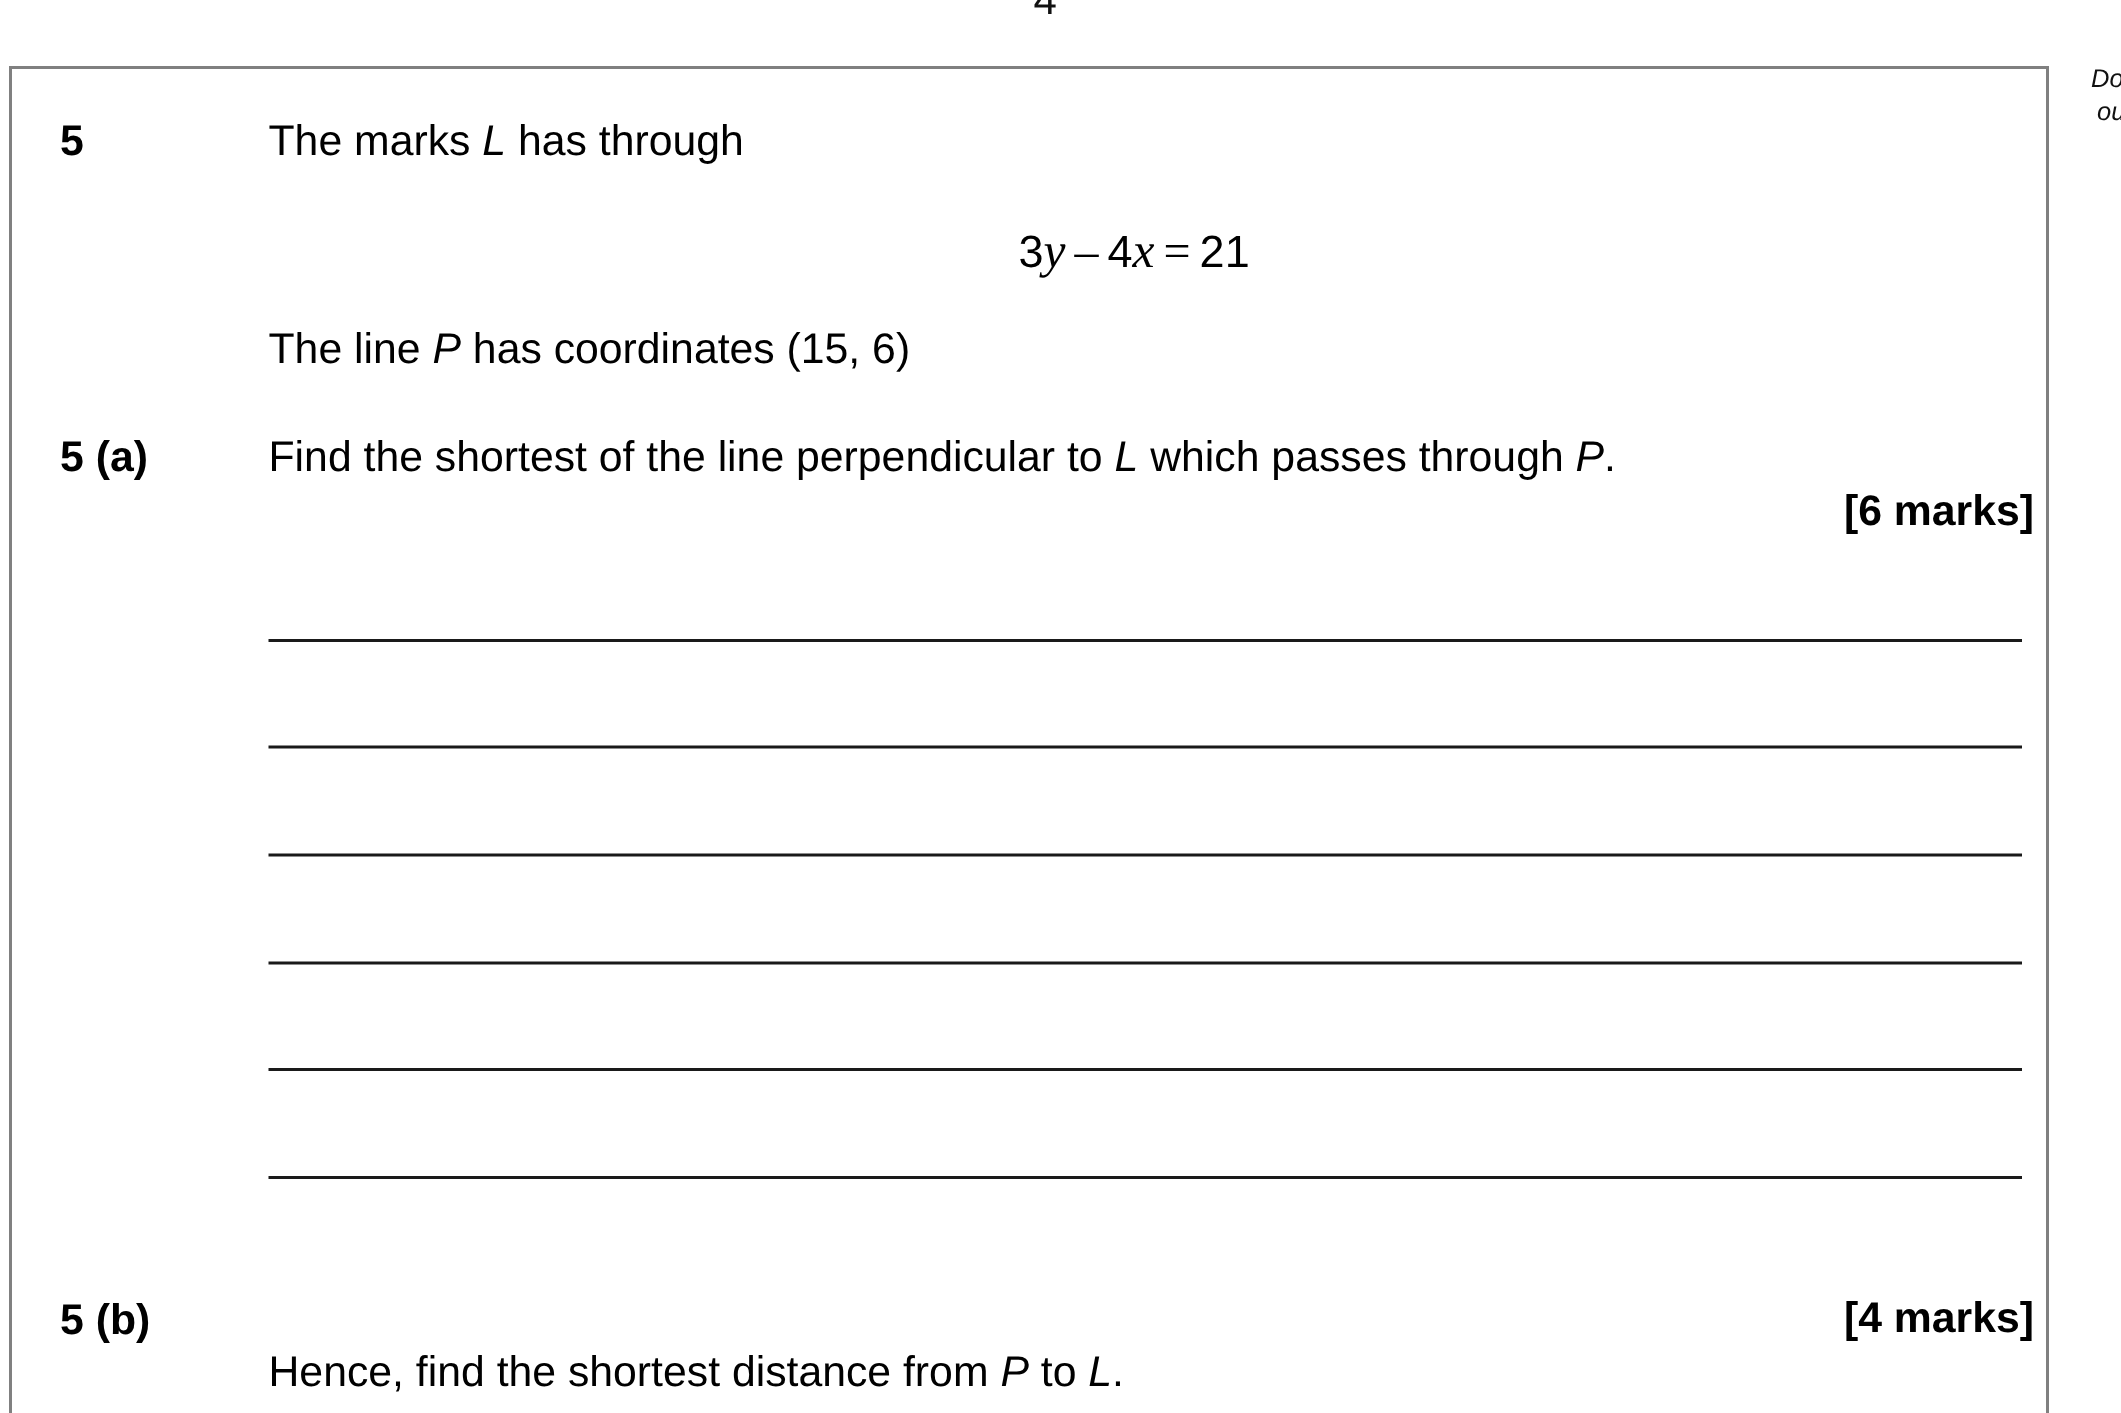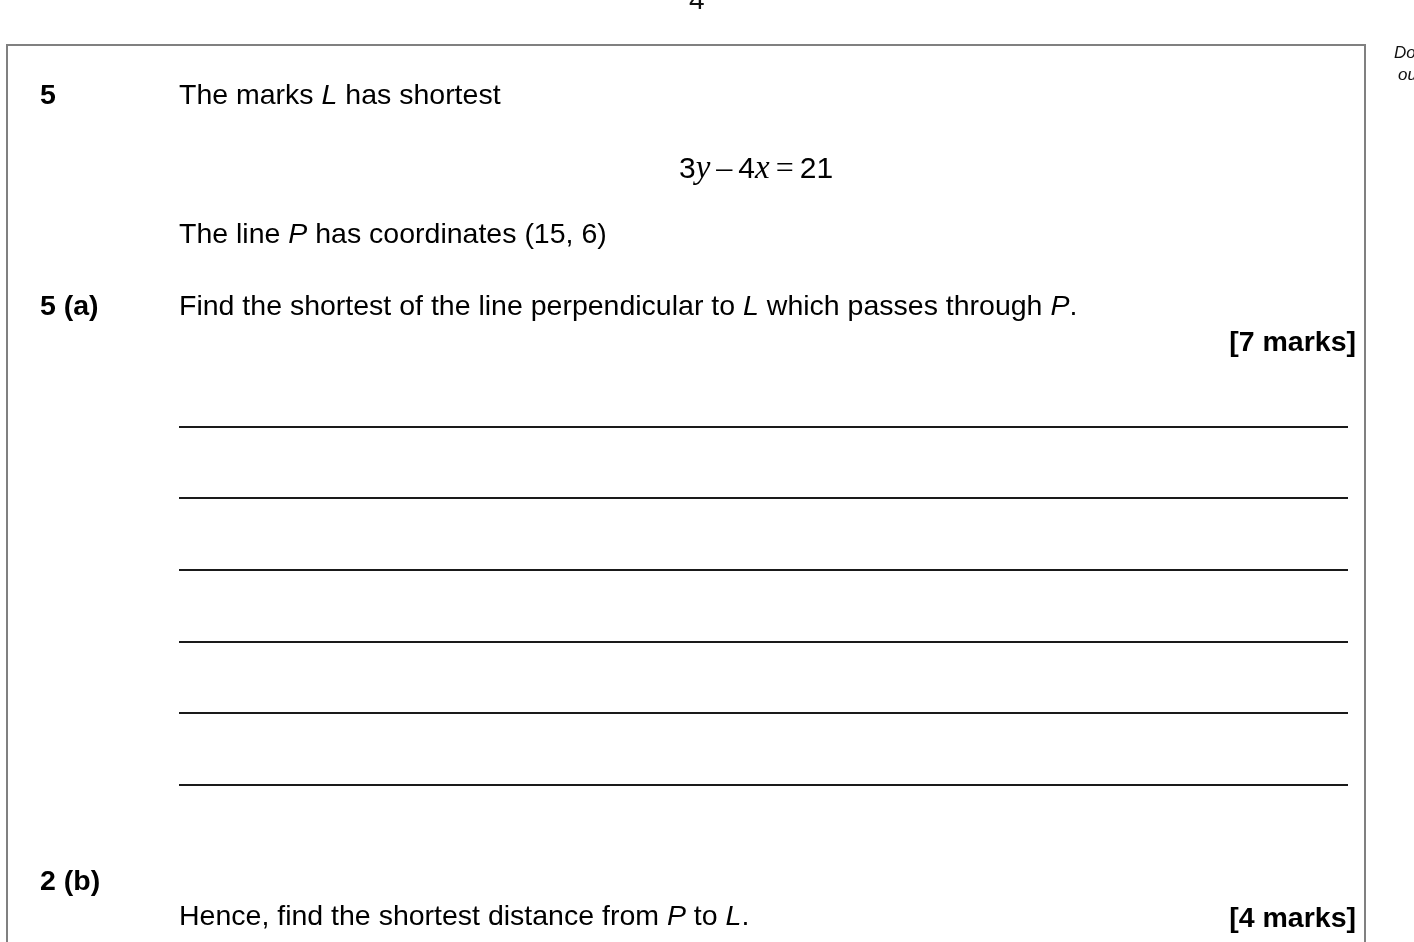--- a/index.html
+++ b/index.html
@@ -101,41 +101,41 @@
 
 <div class="side-note">
   <span class="l1">Do</span>
   <span class="l2">ou</span>
 </div>
 
 <div class="question-box"></div>
 
 <div class="qnum" style="top:78px;">5</div>
 <div class="row qtext" style="top:78px;">
-  <span>The marks </span><span class="italic">L</span><span> has shortest</span>
+  <span>The marks </span><span class="italic">L</span><span> has through</span>
 </div>
 
 <div class="equation">
   <span>3</span><span class="var">y</span><span class="op">–</span><span>4</span><span class="var">x</span><span class="op">=</span><span>21</span>
 </div>
 
 <div class="row qtext" style="top:217px;">
   <span>The line </span><span class="italic">P</span><span> has coordinates (15, 6)</span>
 </div>
 
 <div class="qnum" style="top:289px;">5  (a)</div>
 <div class="row qtext" style="top:289px;">
   <span>Find the shortest of the line perpendicular to </span><span class="italic">L</span><span> which passes through </span><span class="italic">P</span><span>.</span>
 </div>
-<div class="marks" style="top:325px;">[7 marks]</div>
+<div class="marks" style="top:325px;">[6 marks]</div>
 
 <div class="answer-line" style="top:426px;"></div>
 <div class="answer-line" style="top:497px;"></div>
 <div class="answer-line" style="top:569px;"></div>
 <div class="answer-line" style="top:641px;"></div>
 <div class="answer-line" style="top:712px;"></div>
 <div class="answer-line" style="top:784px;"></div>
 
-<div class="qnum" style="top:864px;">2  (b)</div>
+<div class="qnum" style="top:864px;">5  (b)</div>
 <div class="row qtext" style="top:864px;margin-top:35px;">
   <span>Hence, find the shortest distance from </span><span class="italic">P</span><span> to </span><span class="italic">L</span><span>.</span>
 </div>
-<div class="marks" style="top:863px;margin-top:38px;">[4 marks]</div>
+<div class="marks" style="top:863px;">[4 marks]</div>
 
 </body></html>

